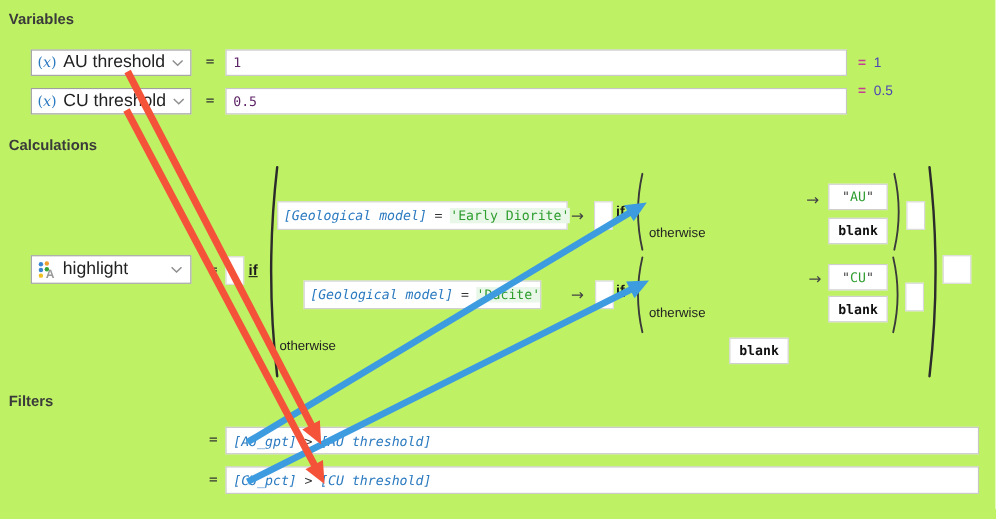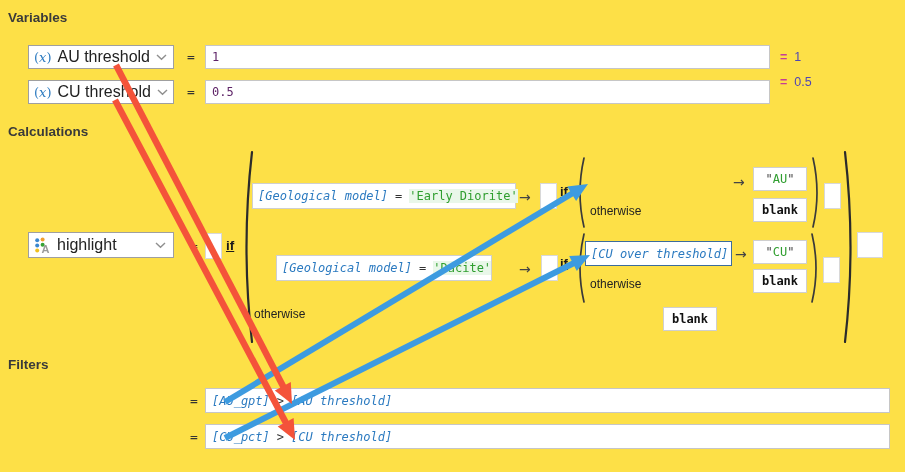--- a/index.html
+++ b/index.html
@@ -1,17 +1,17 @@
 <!DOCTYPE html>
 <html style="--ard: #f4533a; --abl: #3d9be0; --refblue: #2b7ac0; --strgreen: #2f9e2f; --strbg: #e9f7e9; --numpurple: #5e2468; --resmag: #c63d96; --resviolet: #4f46b4;"><head>
 <meta charset="utf-8">
 <style>
   html,body{margin:0;padding:0;background:#fff;}
   *{box-sizing:border-box;}
-  .page{position:relative;width:905px;height:472px;background:#fde047;
+  .page{position:relative;width:905px;height:472px;background:#bef264;
         font-family:"Liberation Sans",sans-serif;overflow:hidden;}
   .hd{position:absolute;left:8px;margin:0;font-size:13.5px;font-weight:bold;color:#3a3a3a;}
   .combo{position:absolute;display:flex;align-items:center;gap:6px;background:#fff;
          border:1px solid #9f9f9f;padding:0 7px 0 5px;cursor:default;}
   .combo .lbl{font-size:16px;color:#222;white-space:nowrap;}
   .combo .chev{margin-left:auto;flex:0 0 auto;}
   .varicon{font-family:"DejaVu Serif",serif;font-size:13px;color:var(--refblue,#2b7ac0);white-space:nowrap;}
   .varicon em{font-style:italic;}
   .eq{position:absolute;font-family:"DejaVu Sans Mono",monospace;font-size:13px;color:#333;}
   .input{position:absolute;border:1px solid #c6c6c6;background:#fff;display:flex;
@@ -106,23 +106,20 @@
     <span class="kwblank">blank</span>
   </div>
   <div class="slot" style="left:824px;top:183px;width:17px;height:26px"></div>
 
   <div class="ebox mono" style="left:276px;top:255px;width:216px;height:26px">
     <span class="ref">[Geological model]</span><span class="opd">=</span><span class="str">'Dacite'</span>
   </div>
   <span class="arrowglyph" style="left:519px;top:261px">→</span>
   <div class="slot" style="left:541px;top:255px;width:17px;height:26px"></div>
   <span class="ifkw" style="left:560px;top:256px;font-size:13px">if</span>
-  <div class="ebox mono focused" style="left:585px;top:241px;width:147px;height:25px">
-    <span class="ref">[CU over threshold]</span><span class="caret"></span>
-  </div>
   <span class="arrowglyph" style="left:735px;top:246px">→</span>
   <div class="ebox mono center" style="left:753px;top:240px;width:54px;height:24px">
     <span class="qt">"</span><span class="strres">CU</span><span class="qt">"</span>
   </div>
   <span class="otherwise" style="left:590px;top:277px">otherwise</span>
   <div class="ebox mono center" style="left:753px;top:269px;width:54px;height:24px">
     <span class="kwblank">blank</span>
   </div>
   <div class="slot" style="left:823px;top:257px;width:17px;height:26px"></div>
 

